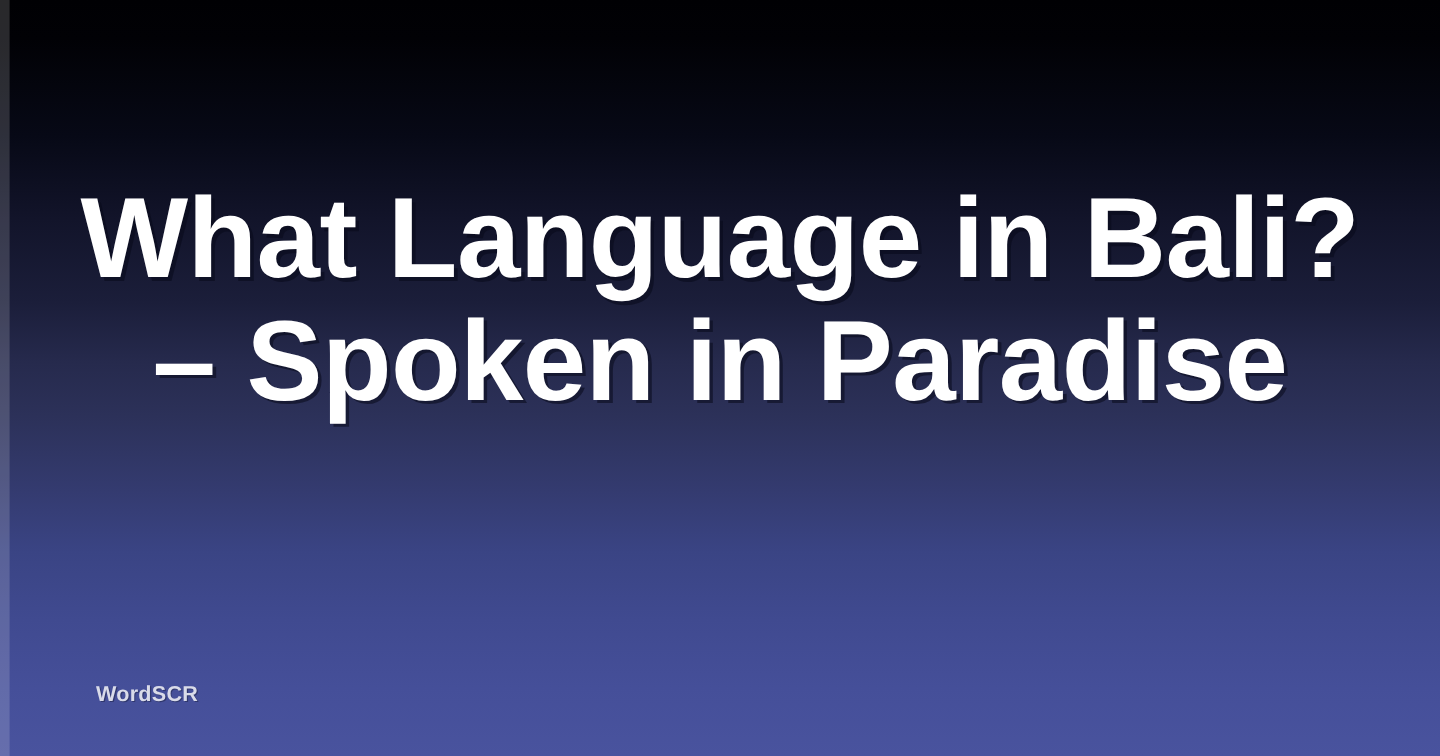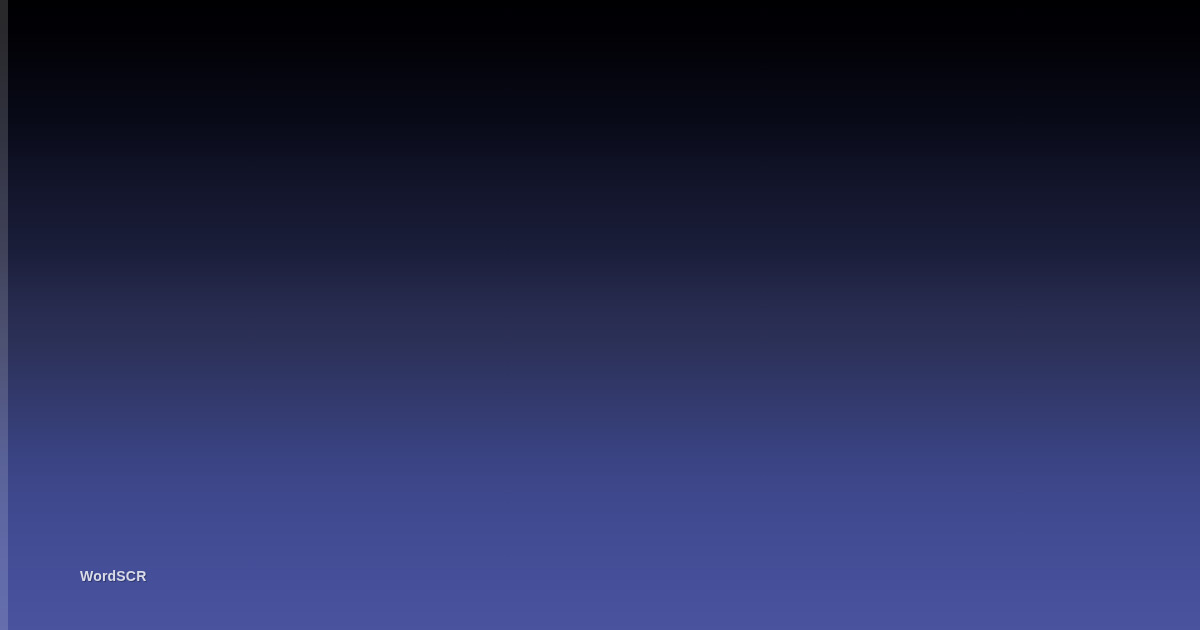--- a/index.html
+++ b/index.html
@@ -74,29 +74,32 @@
     word-wrap: break-word;
   }
 
   .brand {
     position: absolute;
     left: 80px;
     top: 568px;
     margin: 0;
     color: #d9dbe9;
     font-family: "Liberation Sans", sans-serif;
-    font-size: 14px;
+    font-size: 18px;
     font-weight: 700;
     letter-spacing: 0.2px;
     text-shadow: 1px 1px 0 rgba(10, 12, 30, 0.35);
   }
 </style>
 </head>
 <body>
 
 <div class="card">
 
   <div class="edge-strip"></div>
 
+  <div class="headline-wrap">
+    <h1 class="headline">What Language in Bali? – Spoken in Paradise</h1>
+  </div>
 
   <div class="brand">WordSCR</div>
 
 </div>
 
 </body></html>

